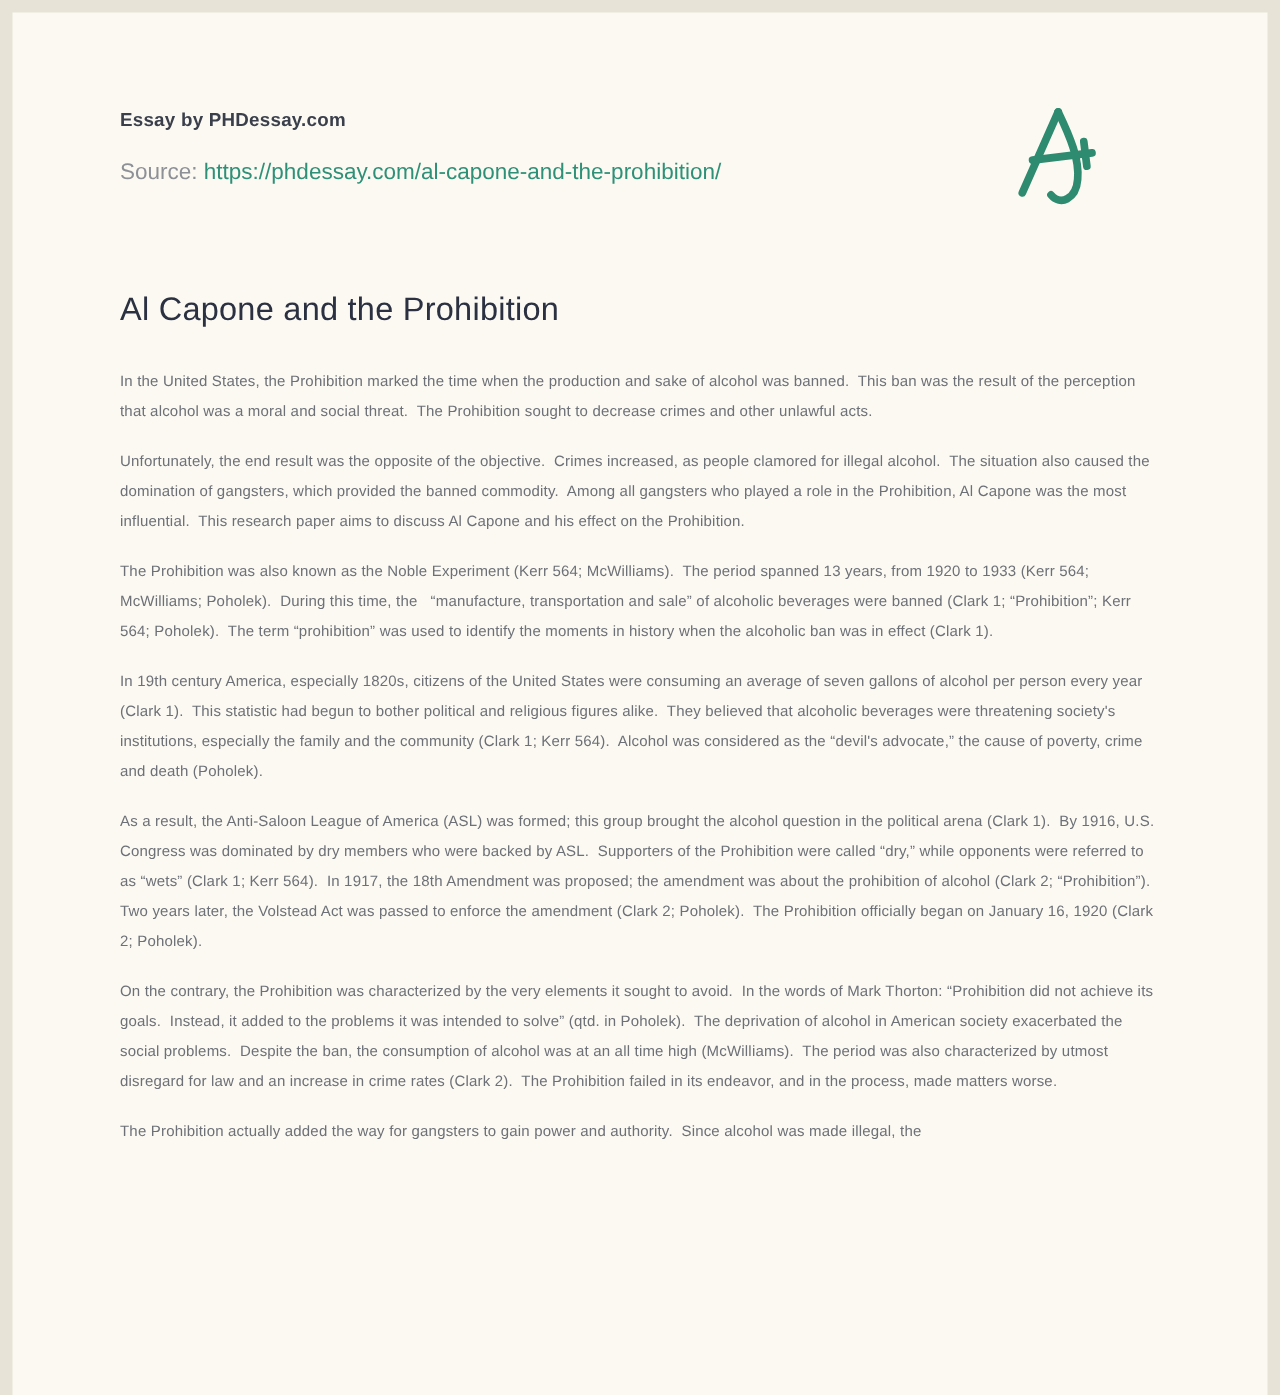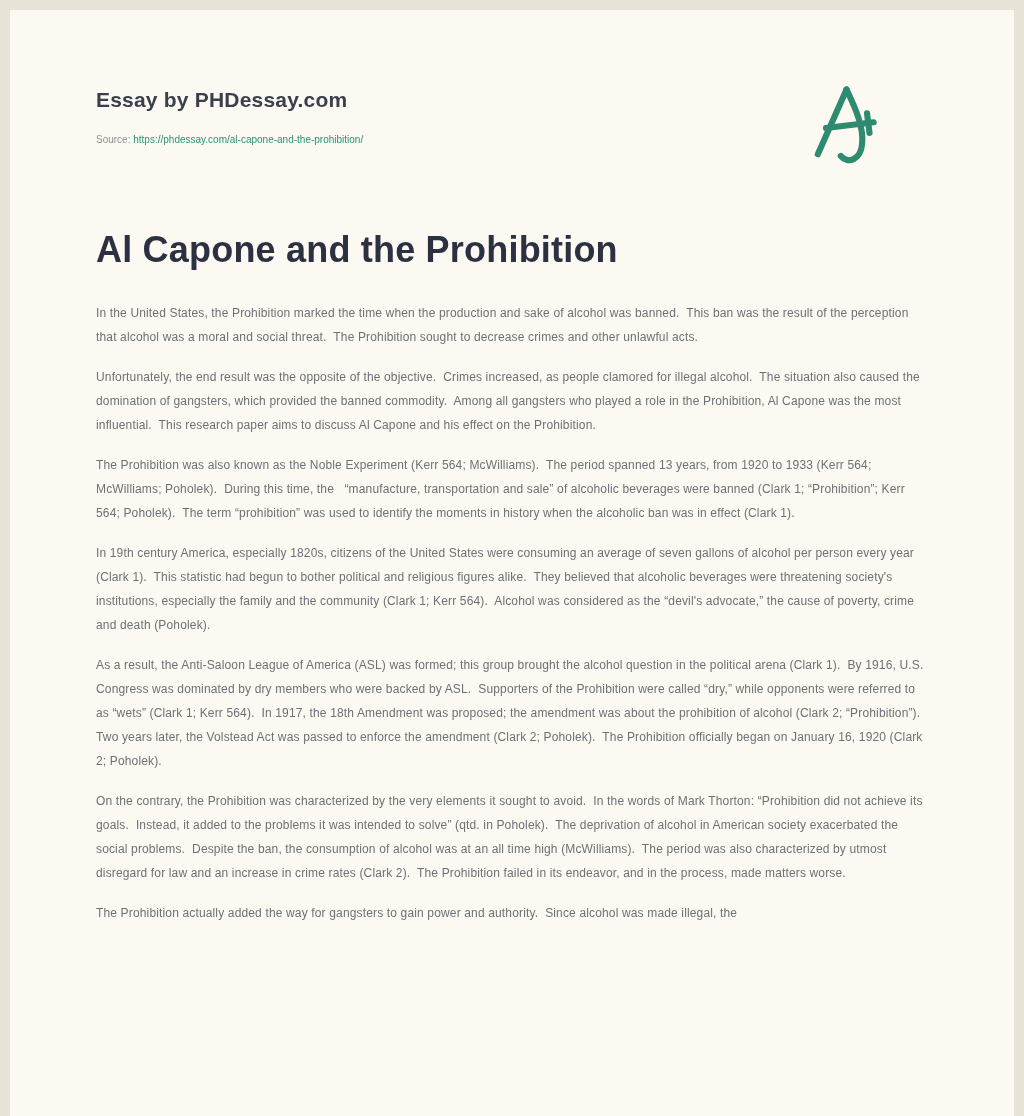--- a/index.html
+++ b/index.html
@@ -16,45 +16,45 @@
     top: 10px;
     width: 1004px;
     height: 1200px;
     background: #fbf9f2;
     padding: 78px 86px 0 86px;
   }
   .header-row {
     position: relative;
   }
   .byline {
-    font-size: 21px;
+    font-size: 15px;
     font-weight: 700;
     color: #3a3f4b;
     letter-spacing: 0.2px;
     margin-bottom: 22px;
   }
   .source-line {
-    font-size: 10px;
+    font-size: 18px;
     color: #8e9097;
   }
   .source-line a {
     color: #2e9077;
     text-decoration: none;
   }
   .logo {
     position: absolute;
     right: 38px;
     top: -12px;
     width: 82px;
     height: 100px;
   }
   .logo svg { width: 100%; height: 100%; }
   h1.title {
-    font-size: 36px;
-    font-weight: 700;
+    font-size: 26px;
+    font-weight: 400;
     color: #2c3142;
     letter-spacing: 0.2px;
     margin-top: 84px;
     margin-bottom: 30px;
   }
   .body-copy p {
     font-size: 12px;
     line-height: 24px;
     color: #6d7077;
     margin-bottom: 16px;

